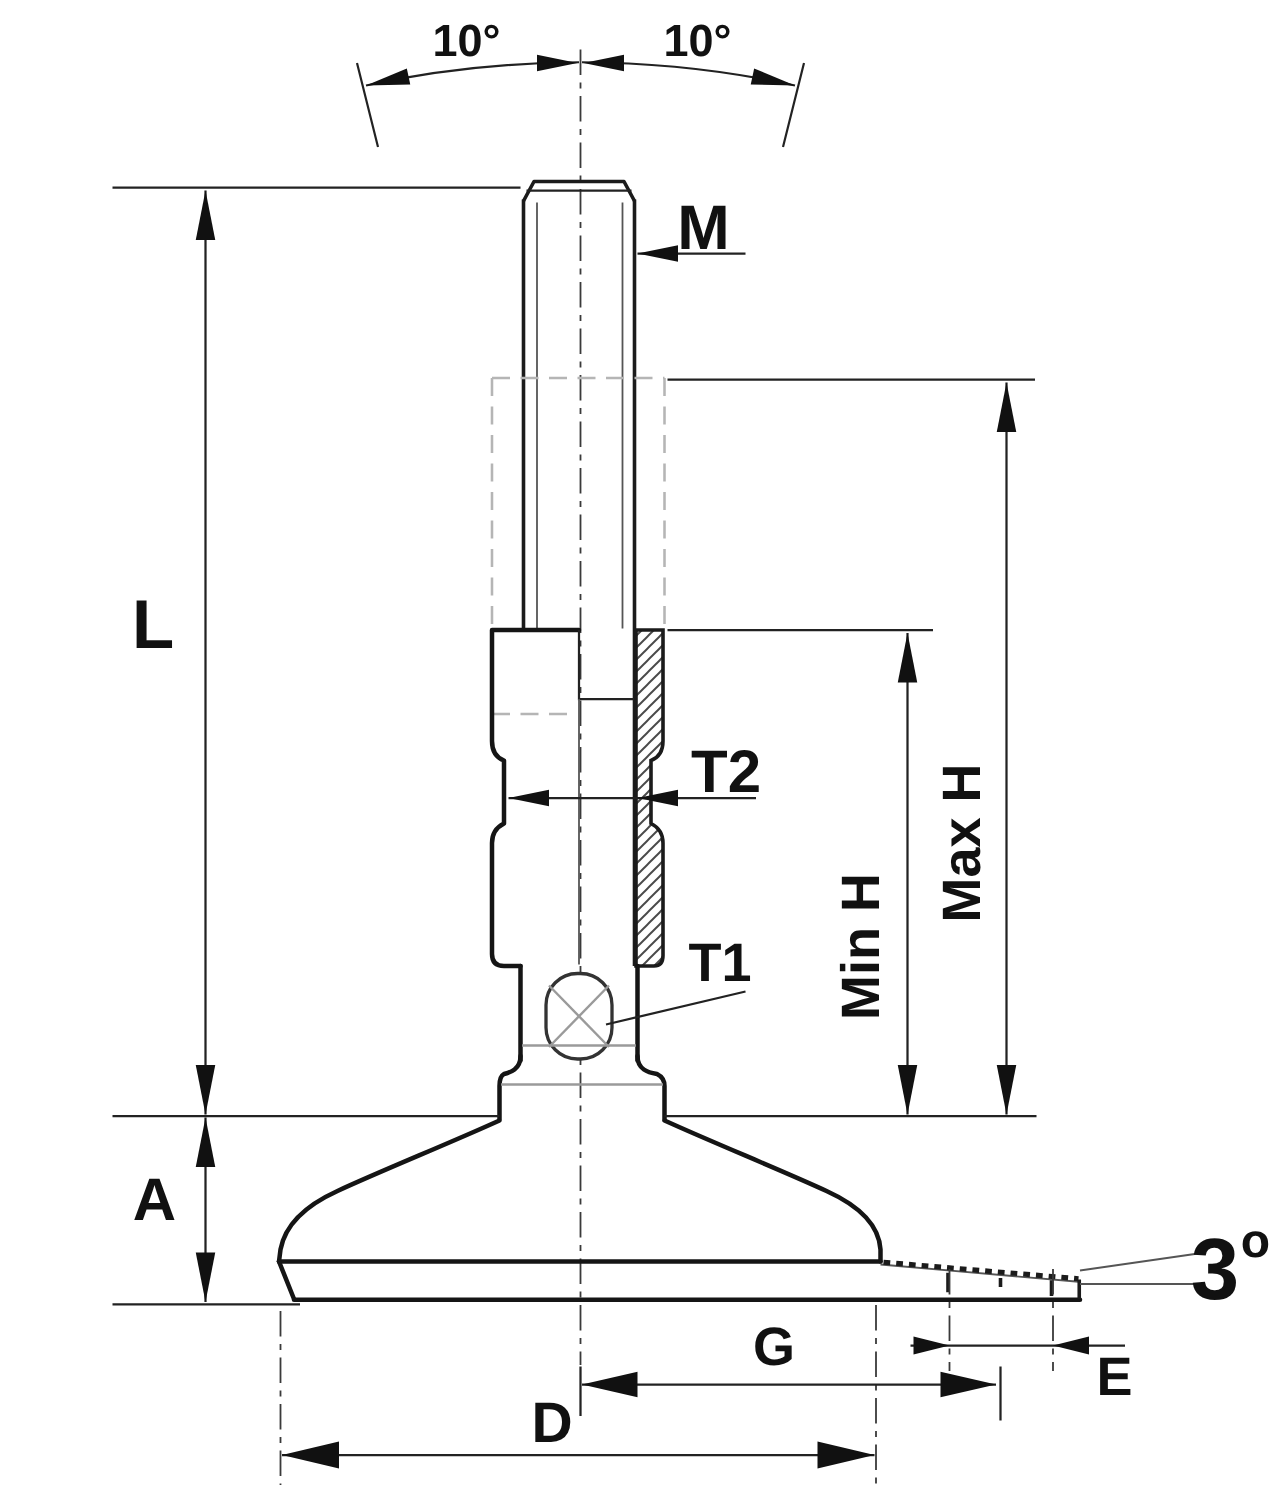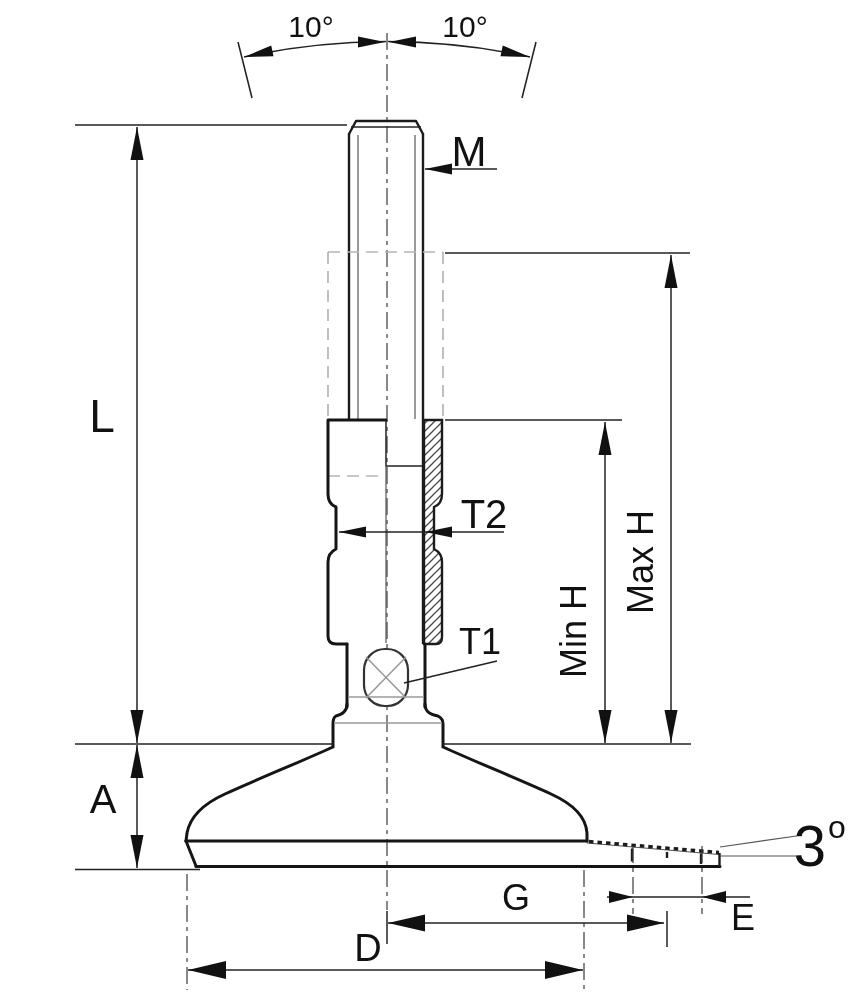--- a/index.html
+++ b/index.html
@@ -1,17 +1,17 @@
 <!DOCTYPE html>
 <html><head>
 <meta charset="utf-8">
 <style>
   html,body{margin:0;padding:0;background:#ffffff;}
   .stage{position:relative;width:857px;height:1000px;background:#ffffff;overflow:hidden;
-         font-family:"Liberation Sans", sans-serif;}
+         font-family:"Liberation Sans", sans-serif;font-weight:bold;}
   svg{position:absolute;left:0;top:0;}
   svg text{fill:#111;font-family:"Liberation Sans", sans-serif;}
   .outline{stroke:#151515;stroke-width:3;fill:none;stroke-linejoin:round;stroke-linecap:round;}
   .outline2{stroke:#1b1b1b;stroke-width:2.4;fill:none;stroke-linejoin:round;}
   .thin{stroke:#222;stroke-width:1.5;fill:none;}
   .xthin{stroke:#555;stroke-width:1.2;fill:none;}
   .gray{stroke:#9a9a9a;stroke-width:1.6;fill:none;}
   .phantom{stroke:#b5b5b5;stroke-width:1.7;fill:none;stroke-dasharray:12 7;}
   .cl{stroke:#3a3a3a;stroke-width:1.2;fill:none;stroke-dasharray:17 5 4 5;}
   .arr{fill:#111;stroke:none;}

